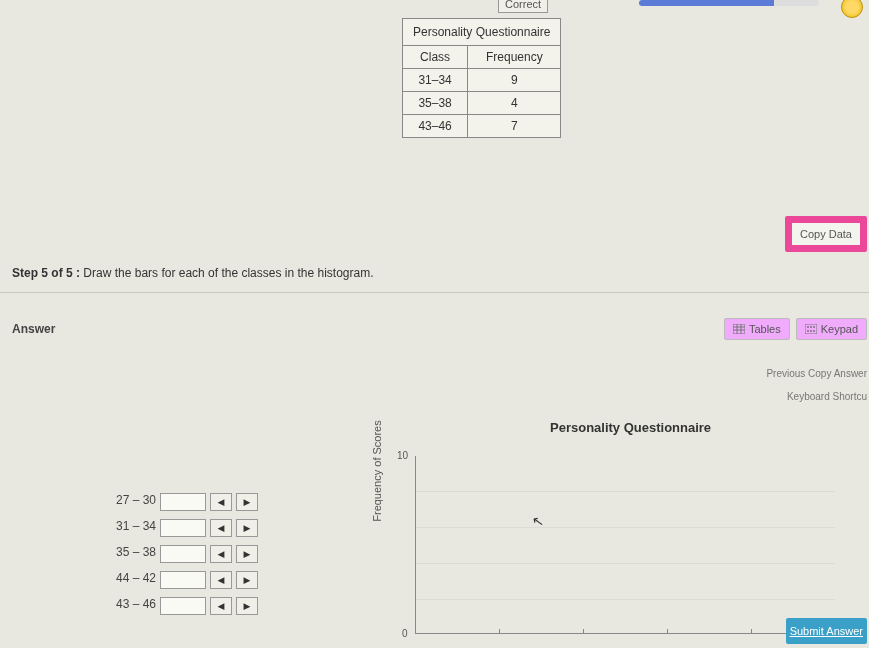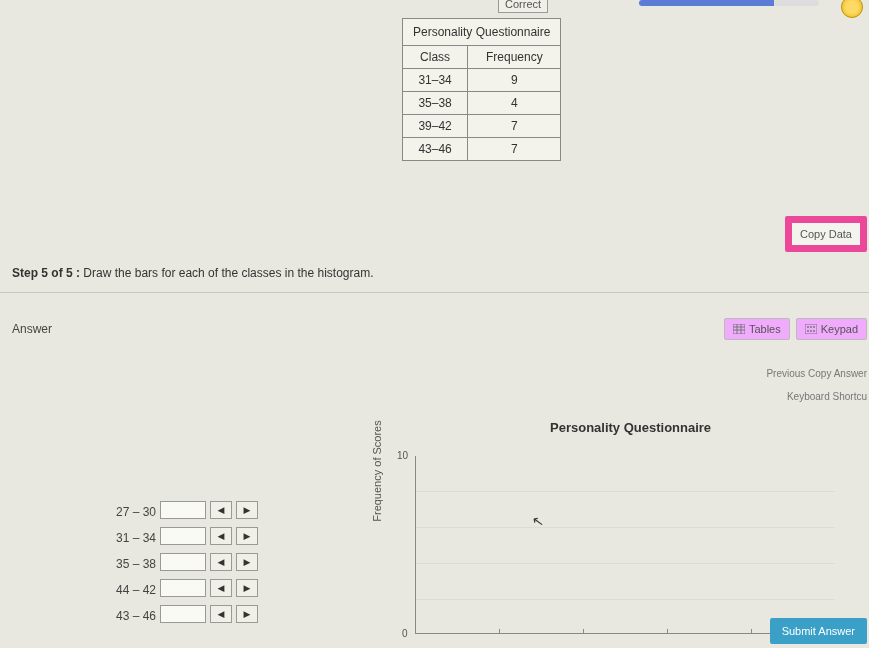--- a/index.html
+++ b/index.html
@@ -95,21 +95,21 @@
       top: 292px;
       left: 0;
       right: 0;
       border-top: 1px solid #c8c8c0;
     }
     .answer-label {
       position: absolute;
       top: 322px;
       left: 12px;
       font-size: 12px;
-      font-weight: normal;
+      font-weight: bold;
       color: #444;
     }
     .right-tools {
       position: absolute;
       top: 318px;
       right: 2px;
       display: flex;
       gap: 6px;
     }
     .tool-btn {
@@ -212,21 +212,21 @@
     }
     .input-panel {
       position: absolute;
       top: 493px;
       left: 100px;
       font-size: 12px;
       color: #444;
     }
     .input-row {
       display: flex;
-      align-items: flex-end;
+      align-items: flex-start;
       height: 26px;
       gap: 4px;
     }
     .input-row .lbl { width: 56px; text-align: right; }
     .input-row input {
       width: 46px;
       height: 18px;
       border: 1px solid #999;
       background: #fafaf5;
       font-size: 11px;
@@ -245,23 +245,24 @@
       color: #333;
     }
     .submit-btn {
       position: absolute;
       bottom: 4px;
       right: 2px;
       background: #3aa0c8;
       color: #fff;
       border: none;
       font-size: 11px;
-      padding: 7px 12px;
+      padding: 7px 4px;
       cursor: pointer;
       border-radius: 2px;
+      text-decoration: underline;
     }
   </style>
 </head>
 <body>
 
 <div class="top-bar">
   <div class="correct-label">Correct</div>
   <div class="progress-bar"></div>
   <div class="coin-badge"></div>
 </div>
@@ -275,24 +276,20 @@
     <th>Class</th>
     <th>Frequency</th>
   </tr>
   <tr>
         <td>31–34</td>
         <td>9</td>
       </tr>
   <tr>
         <td>35–38</td>
         <td>4</td>
-      </tr>
-  <tr>
-        <td>39–42</td>
-        <td>7</td>
       </tr>
   <tr>
         <td>43–46</td>
         <td>7</td>
       </tr>
 </tbody>
   </table>
 
 <button class="copy-btn">Copy Data</button>
 

